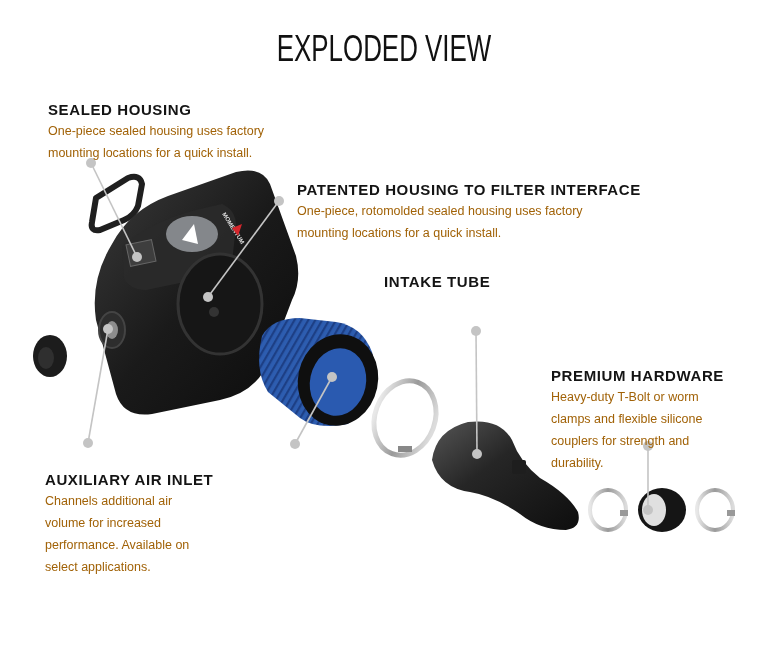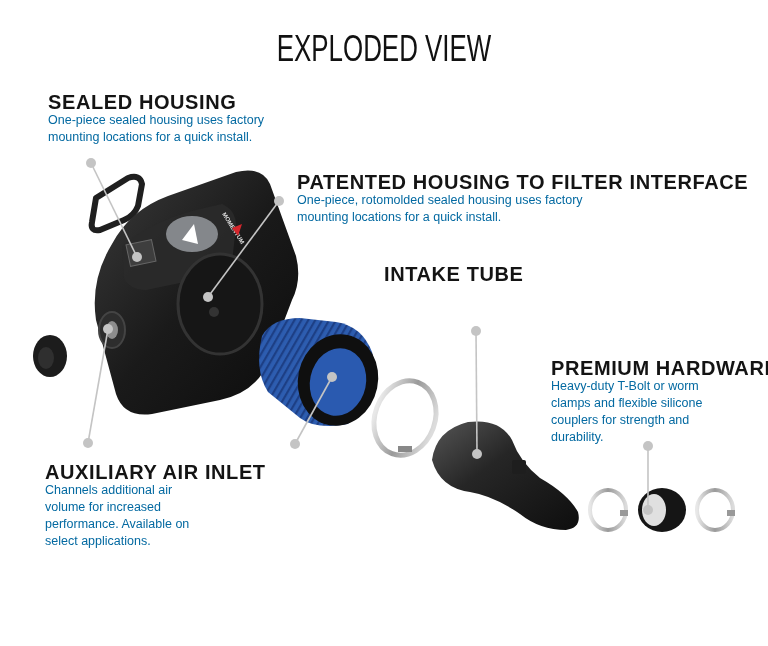--- a/index.html
+++ b/index.html
@@ -2,24 +2,24 @@
 <html><head>
 <meta charset="utf-8">
 <style>
   html, body { margin: 0; padding: 0; background: #ffffff; }
   body { width: 768px; height: 646px; position: relative; overflow: hidden;
          font-family: "Liberation Sans", "DejaVu Sans", sans-serif; color: #1a1a1a; }
   .title { position: absolute; left: 0; width: 768px; top: 28px; text-align: center;
            font-family: "Liberation Sans", sans-serif; font-size: 36px; font-weight: 400;
            letter-spacing: 0px; transform: scaleX(0.72); transform-origin: center; color: #111; }
   .callout { position: absolute; }
-  .callout .h { font-family: "Liberation Sans", sans-serif; font-weight: 700; font-size: 20px;
-                letter-spacing: 0.6px; color: #141414; line-height: 20px; white-space: nowrap; }
-  .callout .d { font-family: "Liberation Sans", sans-serif; font-size: 12.5px; line-height: 17px;
-                color: #0369a1; white-space: pre-line; }
+  .callout .h { font-family: "Liberation Sans", sans-serif; font-weight: 700; font-size: 15px;
+                letter-spacing: 0.6px; color: #141414; line-height: 20px; white-space: nowrap; margin-top: 8px; }
+  .callout .d { font-family: "Liberation Sans", sans-serif; font-size: 12.5px; line-height: 22px;
+                color: #a16207; white-space: pre-line; }
   svg.art { position: absolute; left: 0; top: 0; }
   .dot { fill: #c4c4c4; }
   .lead { stroke: #c4c4c4; stroke-width: 1.6; fill: none; }
 </style>
 </head>
 <body>
 
 <div class="title">EXPLODED VIEW</div>
 
 <svg class="art" width="768" height="646" viewBox="0 0 768 646">

